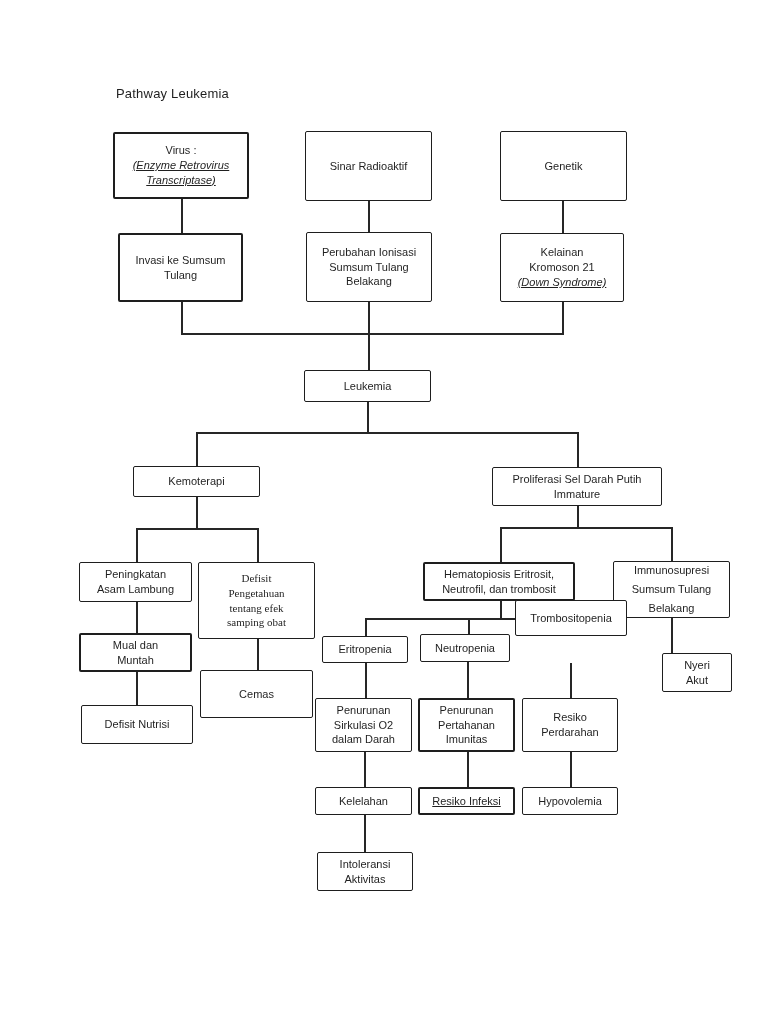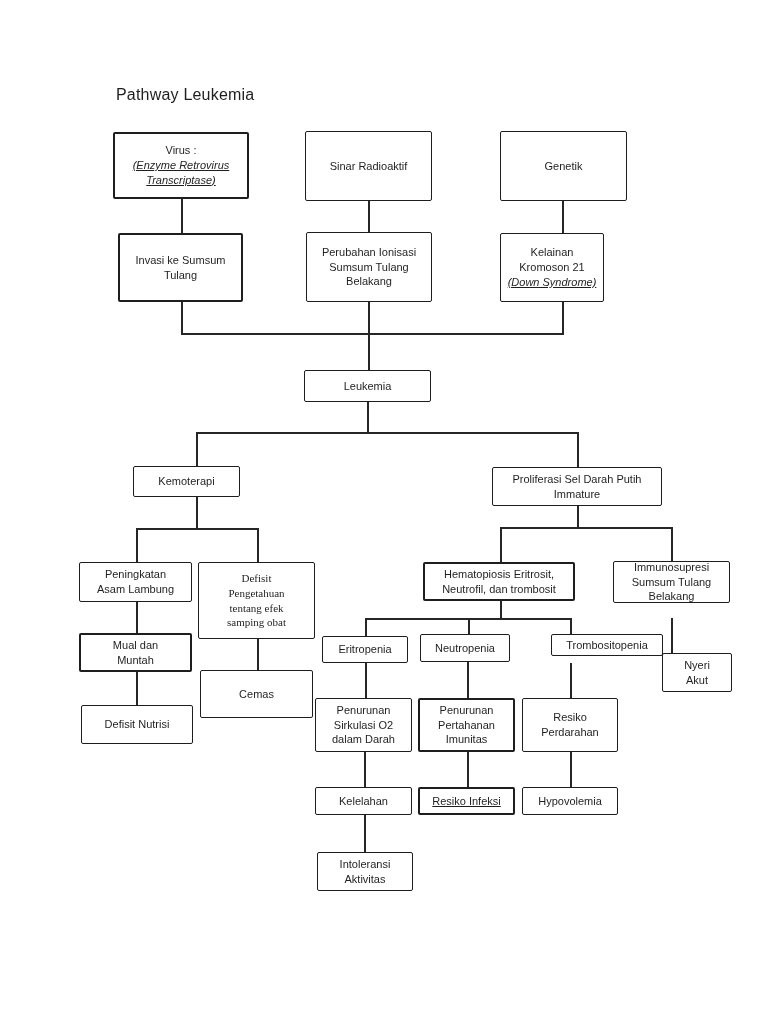--- a/index.html
+++ b/index.html
@@ -15,21 +15,21 @@
     position: relative;
     width: 768px;
     height: 1024px;
     background: #ffffff;
     color: #1d1d1d;
   }
   #doc-title {
     position: absolute;
     left: 116px;
     top: 86px;
-    font-size: 16px;
+    font-size: 13px;
     letter-spacing: 0.2px;
     color: #1f1f1f;
     white-space: nowrap;
   }
   .node {
     position: absolute;
     box-sizing: border-box;
     border: 1.6px solid #1e1e1e;
     border-radius: 2px;
     background: #ffffff;
@@ -113,68 +113,68 @@
       </div>
       <div class="node bold" style="left: 118px; top: 233px; width: 125px; height: 69px;">
         <span class="line">Invasi ke Sumsum</span>
         <span class="line">Tulang</span>
       </div>
       <div class="node" style="left: 306px; top: 232px; width: 126px; height: 70px;">
         <span class="line">Perubahan Ionisasi</span>
         <span class="line">Sumsum Tulang</span>
         <span class="line">Belakang</span>
       </div>
-      <div class="node" style="left: 500px; top: 233px; width: 104px; height: 69px; justify-content: center;">
+      <div class="node" style="left: 500px; top: 233px; width: 124px; height: 69px; justify-content: center;">
         <span class="line">Kelainan</span>
         <span class="line">Kromoson 21</span>
         <span class="line italic">(Down Syndrome)</span>
       </div>
       <div class="node" style="left: 304px; top: 370px; width: 127px; height: 32px;">
         <span class="line">Leukemia</span>
       </div>
-      <div class="node" style="left: 133px; top: 466px; width: 107px; height: 31px;">
+      <div class="node" style="left: 133px; top: 466px; width: 127px; height: 31px;">
         <span class="line">Kemoterapi</span>
       </div>
       <div class="node" style="left: 492px; top: 467px; width: 170px; height: 39px;">
         <span class="line">Proliferasi Sel Darah Putih</span>
         <span class="line">Immature</span>
       </div>
       <div class="node" style="left: 79px; top: 562px; width: 113px; height: 40px;">
         <span class="line">Peningkatan</span>
         <span class="line">Asam Lambung</span>
       </div>
       <div class="node" style="left: 198px; top: 562px; width: 117px; height: 77px; font-family: Liberation Serif, serif;">
         <span class="line">Defisit</span>
         <span class="line">Pengetahuan</span>
         <span class="line">tentang efek</span>
         <span class="line">samping obat</span>
       </div>
       <div class="node bold" style="left: 423px; top: 562px; width: 152px; height: 39px;">
         <span class="line">Hematopiosis Eritrosit,</span>
         <span class="line">Neutrofil, dan trombosit</span>
       </div>
-      <div class="node" style="left: 613px; top: 561px; width: 117px; height: 42px;">
+      <div class="node" style="left: 613px; top: 561px; width: 117px; height: 57px; justify-content: space-between;">
         <span class="line">Immunosupresi</span>
         <span class="line">Sumsum Tulang</span>
         <span class="line">Belakang</span>
       </div>
       <div class="node bold" style="left: 79px; top: 633px; width: 113px; height: 39px;">
         <span class="line">Mual dan</span>
         <span class="line">Muntah</span>
       </div>
       <div class="node" style="left: 200px; top: 670px; width: 113px; height: 48px;">
         <span class="line">Cemas</span>
       </div>
       <div class="node" style="left: 322px; top: 636px; width: 86px; height: 27px;">
         <span class="line">Eritropenia</span>
       </div>
       <div class="node" style="left: 420px; top: 634px; width: 90px; height: 28px;">
         <span class="line">Neutropenia</span>
       </div>
-      <div class="node" style="left: 515px; top: 634px; width: 112px; height: 22px; margin-left: 36px;">
+      <div class="node" style="left: 515px; top: 600px; width: 112px; height: 36px;">
         <span class="line">Trombositopenia</span>
       </div>
       <div class="node" style="left: 662px; top: 653px; width: 70px; height: 39px;">
         <span class="line">Nyeri</span>
         <span class="line">Akut</span>
       </div>
       <div class="node" style="left: 81px; top: 705px; width: 112px; height: 39px;">
         <span class="line">Defisit Nutrisi</span>
       </div>
       <div class="node" style="left: 315px; top: 698px; width: 97px; height: 54px;">

